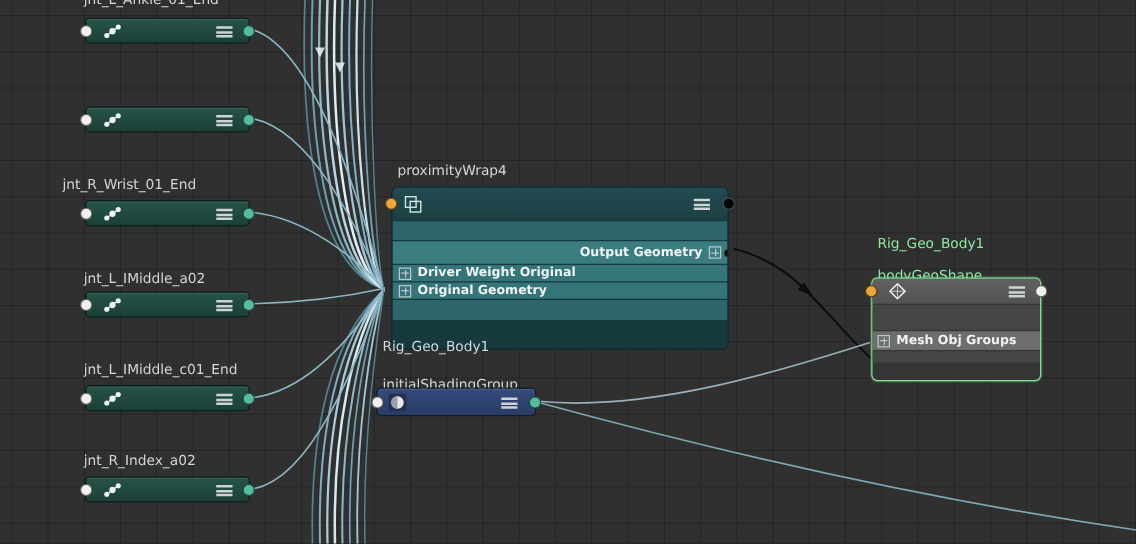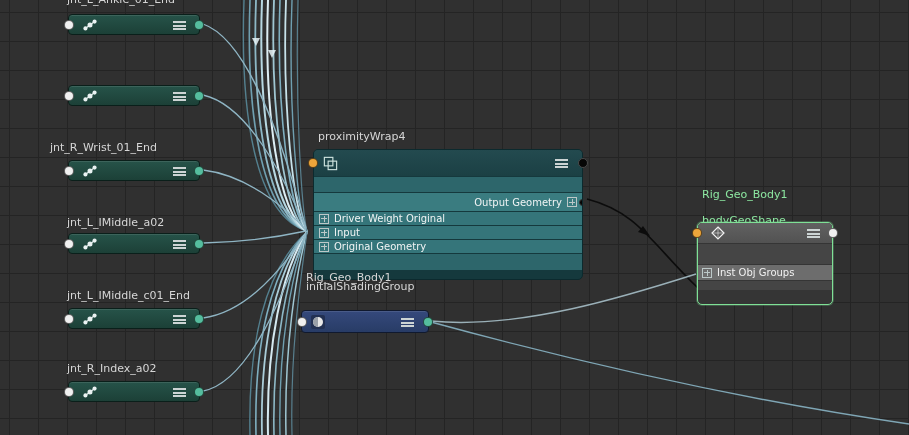--- a/index.html
+++ b/index.html
@@ -46,21 +46,21 @@
     background:#15393d;border:1px solid #0c2a2e;border-radius:5px;box-sizing:border-box;overflow:visible;}
   .pw-inner{position:absolute;inset:0;border-radius:4px;overflow:hidden;}
   .pw-h{position:relative;height:26px;background:linear-gradient(#234a4f,#1b4044);}
   .pw-h .burger{right:14px;top:9px;}
   .pwicon{position:absolute;left:8px;top:5px;}
   .pw-strip{height:15px;margin-top:1px;background:#2d666b;}
   .pw-row{height:13px;margin-top:1px;background:#35757a;display:flex;align-items:center;gap:5px;padding:0 5px;
     font-size:10px;color:#f0f4f4;box-sizing:border-box;}
   .pw-row.out{height:18px;background:#3a7c80;justify-content:flex-end;position:relative;}
   .pw-foot{height:16px;margin-top:1px;background:#2d666b;}
-  .rlabel{white-space:nowrap;}
+  .rlabel{white-space:nowrap;font-weight:bold;}
   .dot-out{position:absolute;right:-4px;top:50%;margin-top:-3.5px;width:7px;height:7px;border-radius:50%;
     background:#050505;border:1px solid #3a3a3a;box-sizing:border-box;}
   
   .sg{position:absolute;z-index:2;left:301px;top:310px;width:128px;height:23px;border-radius:4px;
     background:linear-gradient(#35497c,#283c66);border:1px solid #10192e;box-sizing:border-box;
     box-shadow:inset 0 1px 0 rgba(255,255,255,.10);}
   .sg .burger{right:14px;top:7px;}
   .sgicon{position:absolute;left:8px;top:3px;}
   
   .bg-node{position:absolute;z-index:2;left:697px;top:222px;width:136px;height:83px;
@@ -214,34 +214,30 @@
         <span class="rlabel">Output Geometry</span>
         <span class="pbox"></span>
         <span class="dot-out"></span>
       </div>
       <div class="pw-row">
         <span class="pbox"></span>
         <span class="rlabel">Driver Weight Original</span>
       </div>
       <div class="pw-row">
         <span class="pbox"></span>
-        <span class="rlabel">Input</span>
-      </div>
-      <div class="pw-row">
-        <span class="pbox"></span>
         <span class="rlabel">Original Geometry</span>
       </div>
       <div class="pw-foot"></div>
     </div>
     <span class="port orange" style="left:-6px;top:8px"></span>
     <span class="port black" style="right:-6px;top:8px"></span>
   </div>
 
   <div class="nodelabel" style="left:306px;top:271px">Rig_Geo_Body1</div>
-  <div class="nodelabel" style="left:306px;top:280px">initialShadingGroup</div>
+  <div class="nodelabel" style="left:306px;top:301px">initialShadingGroup</div>
   <div class="sg">
     <svg class="sgicon" width="16" height="16" viewBox="0 0 16 16">
       <rect x="1" y="1" width="14" height="14" rx="2" fill="#223052"></rect>
       <circle cx="8" cy="8" r="5" fill="#e8e8e8"></circle>
       <path d="M8 3 A5 5 0 0 0 8 13 Z" fill="#9aa0a8"></path>
     </svg>
     <span class="burger"></span>
     <span class="port white" style="left:-5px;top:6px"></span>
     <span class="port teal" style="right:-5px;top:6px"></span>
   </div>
@@ -253,21 +249,21 @@
       <div class="bg-h">
         <svg class="bgicon" width="16" height="16" viewBox="0 0 16 16" fill="none" stroke="#f0f0f0" stroke-width="1.2">
           <path d="M8 2 L14 8 L8 14 L2 8 Z"></path>
           <path d="M8 2 L8 14 M2 8 L14 8" stroke-width="0.8" opacity="0.7"></path>
         </svg>
         <span class="burger"></span>
       </div>
       <div class="bg-strip"></div>
       <div class="bg-row">
         <span class="pbox"></span>
-        <span class="rlabel">Inst Obj Groups</span>
+        <span class="rlabel">Mesh Obj Groups</span>
       </div>
       <div class="bg-foot"></div>
     </div>
     <span class="port orange" style="left:-6px;top:5px"></span>
     <span class="port white" style="right:-6px;top:5px"></span>
   </div>
 
 </div>
 
 </body></html>

